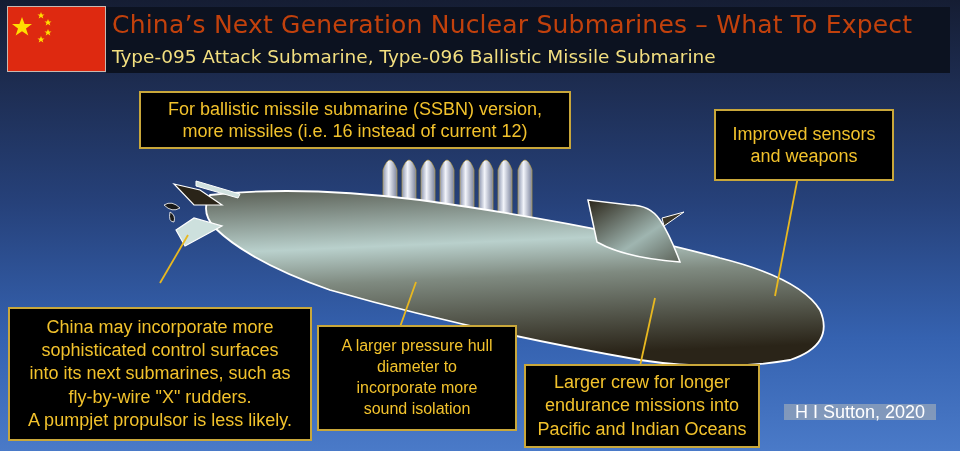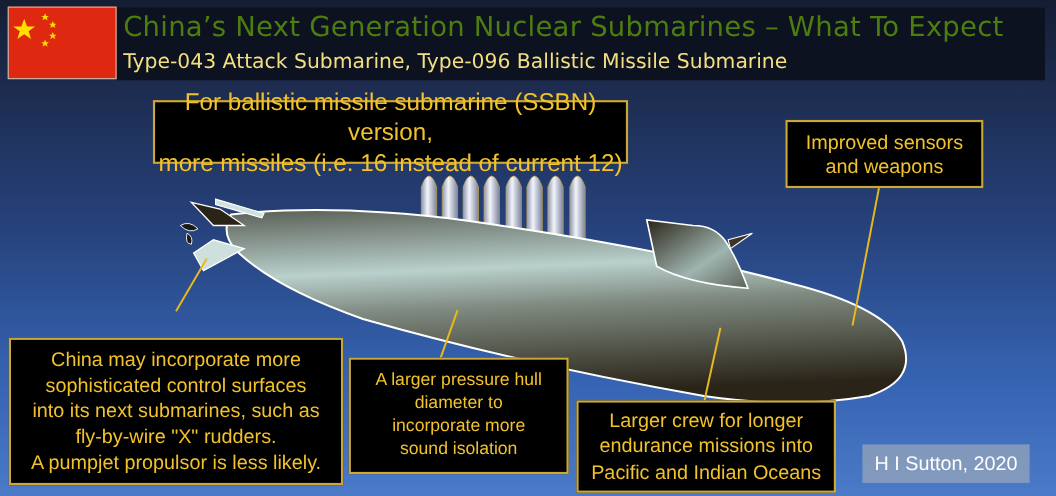--- a/index.html
+++ b/index.html
@@ -1,45 +1,45 @@
 <!DOCTYPE html>
 <html><head>
 <meta charset="utf-8">
 <style>
   html,body{margin:0;padding:0;}
   body{width:960px;height:451px;overflow:hidden;position:relative;
     background:linear-gradient(180deg,#151d33 0%,#1d2c50 18%,#26417a 45%,#3562b0 75%,#4a7ac8 100%);
     font-family:"DejaVu Sans","Liberation Sans",sans-serif;}
   .titlebar{position:absolute;left:106px;top:7px;width:844px;height:66px;background:#0c1220;}
-  .title{position:absolute;left:112px;top:10px;font-size:25px;color:#4d7c0f;letter-spacing:0.2px;white-space:nowrap;}
+  .title{position:absolute;left:112px;top:10px;font-size:25px;color:#c2410c;letter-spacing:0.2px;white-space:nowrap;}
   .subtitle{position:absolute;left:112px;top:46px;font-size:18.5px;color:#f3df80;white-space:nowrap;}
   .flag{position:absolute;left:7px;top:6px;width:99px;height:66px;background:#de2910;border:1px solid #c9b8b0;box-sizing:border-box;}
   .callout{position:absolute;background:#000;border:2px solid #c9a73a;color:#f2c22c;
     font-family:"Liberation Sans","DejaVu Sans",sans-serif;text-align:center;box-sizing:border-box;
     display:flex;align-items:center;justify-content:center;line-height:1.25;}
   .callout span{white-space:pre-line;}
-  .credit{position:absolute;left:784px;top:404px;width:152px;height:35px;background:rgba(150,165,185,0.75);
+  .credit{position:absolute;left:784px;top:404px;width:152px;height:16px;background:rgba(150,165,185,0.75);
     color:#fff;font-family:"Liberation Sans",sans-serif;font-size:18px;display:flex;align-items:center;justify-content:center;}
   svg.scene{position:absolute;left:0;top:0;}
 </style>
 </head>
 <body>
 
 <div class="titlebar"></div>
 <div class="flag">
   <svg width="97" height="64" viewBox="0 0 97 64">
     <polygon points="14,10 16.6,17 24,17 18,21.5 20.3,28.5 14,24.2 7.7,28.5 10,21.5 4,17 11.4,17" fill="#ffde00"></polygon>
     <polygon points="33,5 34,7.5 36.5,7.5 34.5,9 35.3,11.5 33,10 30.7,11.5 31.5,9 29.5,7.5 32,7.5" fill="#ffde00"></polygon>
     <polygon points="40,12 41,14.5 43.5,14.5 41.5,16 42.3,18.5 40,17 37.7,18.5 38.5,16 36.5,14.5 39,14.5" fill="#ffde00"></polygon>
     <polygon points="40,22 41,24.5 43.5,24.5 41.5,26 42.3,28.5 40,27 37.7,28.5 38.5,26 36.5,24.5 39,24.5" fill="#ffde00"></polygon>
     <polygon points="33,29 34,31.5 36.5,31.5 34.5,33 35.3,35.5 33,34 30.7,35.5 31.5,33 29.5,31.5 32,31.5" fill="#ffde00"></polygon>
   </svg>
 </div>
 <div class="title">China’s Next Generation Nuclear Submarines – What To Expect</div>
-<div class="subtitle">Type-043 Attack Submarine, Type-096 Ballistic Missile Submarine</div>
+<div class="subtitle">Type-095 Attack Submarine, Type-096 Ballistic Missile Submarine</div>
 
 <svg class="scene" width="960" height="451" viewBox="0 0 960 451">
   <defs>
     <linearGradient id="hull" x1="0" y1="0" x2="0.15" y2="1">
       <stop offset="0" stop-color="#5a5f55"></stop>
       <stop offset="0.35" stop-color="#b9d0cc"></stop>
       <stop offset="0.55" stop-color="#7f8a80"></stop>
       <stop offset="1" stop-color="#2a2418"></stop>
     </linearGradient>
     <linearGradient id="tube" x1="0" y1="0" x2="1" y2="0">
@@ -76,25 +76,25 @@
   <path d="M164,205 Q172,200 180,208 Q172,213 164,205 Z M170,212 Q168,222 174,222 Q176,215 170,212 Z" fill="#1a1a1a" stroke="#fff" stroke-width="0.8"></path>
 
   <g stroke="#e8b820" stroke-width="1.8">
     <line x1="188" y1="235" x2="160" y2="283"></line>
     <line x1="416" y1="282" x2="400" y2="327"></line>
     <line x1="655" y1="298" x2="640" y2="366"></line>
     <line x1="775" y1="296" x2="800" y2="166"></line>
   </g>
 </svg>
 
-<div class="callout" style="left:139px;top:91px;width:432px;height:58px;font-size:22px;">
+<div class="callout" style="left:139px;top:91px;width:432px;height:58px;font-size:18px;">
     <span>For ballistic missile submarine (SSBN) version,
 more missiles (i.e. 16 instead of current 12)</span>
   </div>
-<div class="callout" style="left:714px;top:109px;width:180px;height:62px;font-size:18px;">
+<div class="callout" style="left:714px;top:109px;width:180px;height:72px;font-size:18px;">
     <span>Improved sensors
 and weapons</span>
   </div>
 <div class="callout" style="left:8px;top:280px;width:304px;height:134px;font-size:18px;line-height:1.3;margin-top:27px;">
     <span>China may incorporate more
 sophisticated control surfaces
 into its next submarines, such as
 fly-by-wire "X" rudders.
 A pumpjet propulsor is less likely.</span>
   </div>

